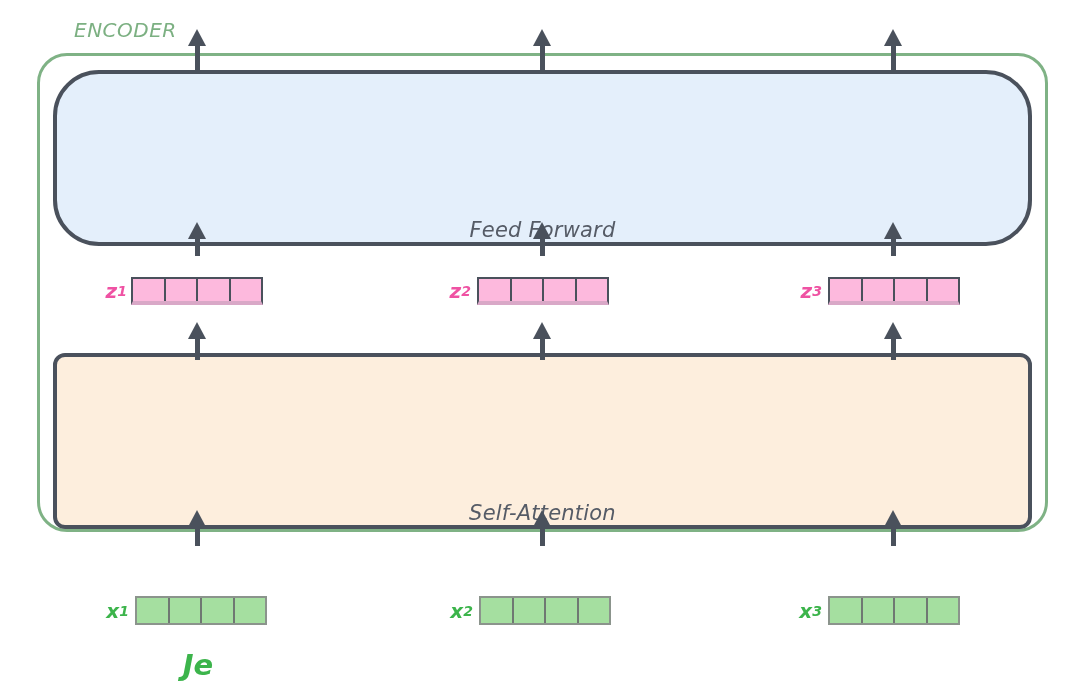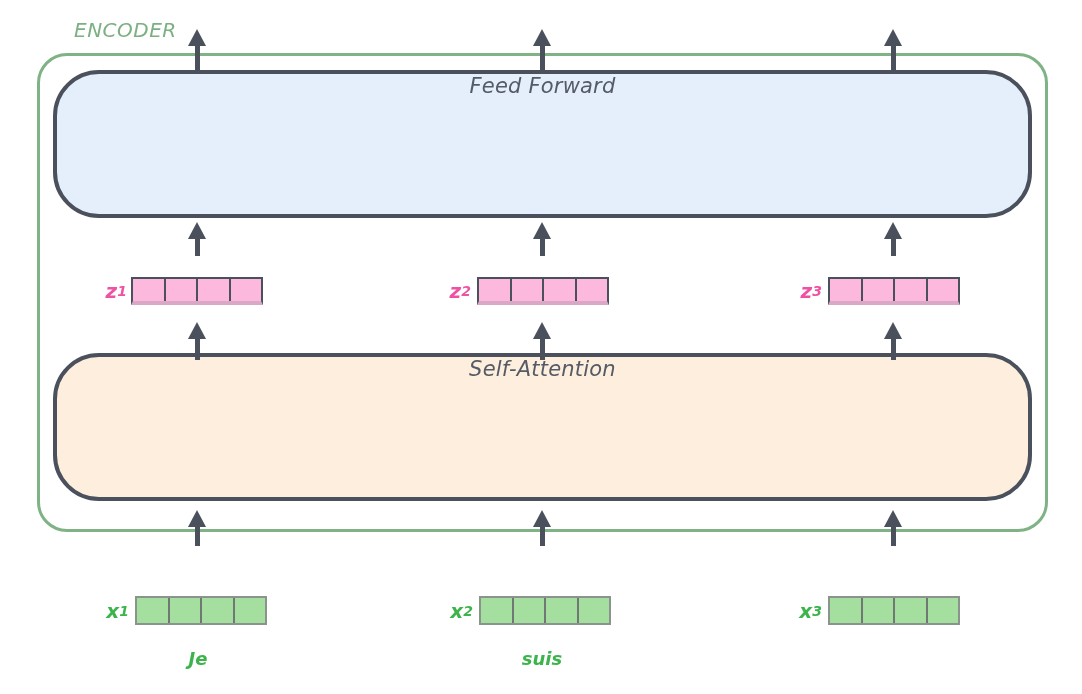--- a/index.html
+++ b/index.html
@@ -16,27 +16,27 @@
     border:3px solid var(--green_border); border-radius:30px;
     box-sizing:border-box; background:transparent;
   }
   .encoder-label {
     position:absolute; left:74px; top:18px;
     font-size:20px; letter-spacing:0.5px; color:var(--green_text);
   }
 
   
   .block {
-    position:absolute; left:53px; width:979px; height:148px;
+    position:absolute; left:53px; width:979px; height:176px;
     border:4px solid var(--slate); border-radius:46px; box-sizing:border-box;
-    display:flex; align-items:flex-start; justify-content:center;
+    display:flex; align-items:flex-end; justify-content:center;
     font-size:21px; color:var(--box_text); letter-spacing:0.2px;
   }
   .block.feed-forward  { top:70px;  background:var(--blue_fill); }
-  .block.self-attention{ top:353px; background:var(--peach_fill); }
+  .block.self-attention{ top:353px; background:var(--peach_fill);border-radius:12px; }
 
   
   .arrow { position:absolute; width:22px; display:flex; flex-direction:column; align-items:center; }
   .arrow-head {
     width:0; height:0;
     border-left:9px solid transparent; border-right:9px solid transparent;
     border-bottom:17px solid var(--slate);
   }
   .arrow-tail { width:5px; flex:1; background:var(--slate); }
 
@@ -62,21 +62,21 @@
 
   .cells.green {
     height:29px; border:2px solid var(--green_cell_border); background:var(--green_fill);
   }
   .cells.green .cell { flex:1; border-left:2px solid var(--green_cell_sep); }
   .cells.green .cell:first-child { border-left:none; }
 
   
   .token {
     position:absolute; width:140px; top:648px; text-align:center;
-    font-weight:700; font-size:18px; color:var(--bright_green);
+    font-weight:700; font-size:29px; color:var(--bright_green);
   }
 </style>
 </head>
 <body>
 
 <div id="stage">
 
   <div class="encoder-label">ENCODER</div>
   <div class="encoder-frame"></div>
 
@@ -197,15 +197,14 @@
       <div class="cell"></div>
     </div>
   <div class="cells green" style="left:828px;top:596px">
       <div class="cell"></div>
       <div class="cell"></div>
       <div class="cell"></div>
       <div class="cell"></div>
     </div>
 
   <div class="token" style="left:128px">Je</div>
-  <div class="token" style="left:472px">suis</div>
 
 </div>
 
 </body></html>

